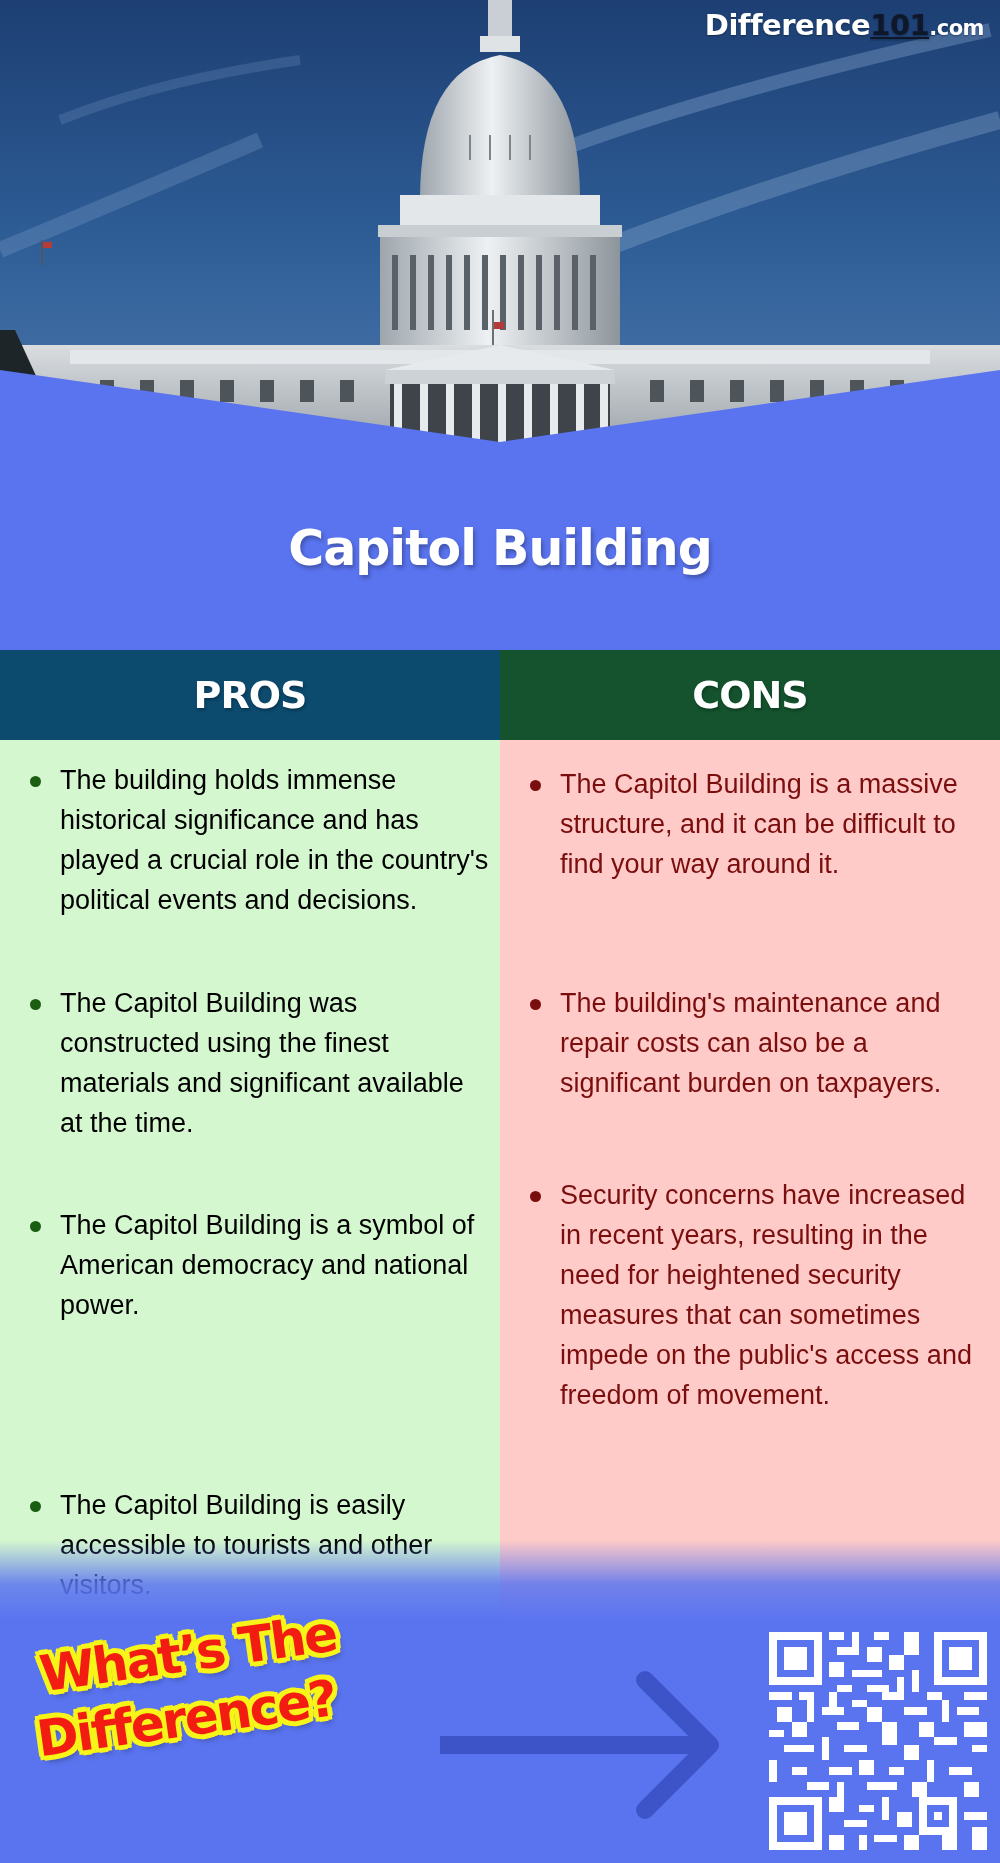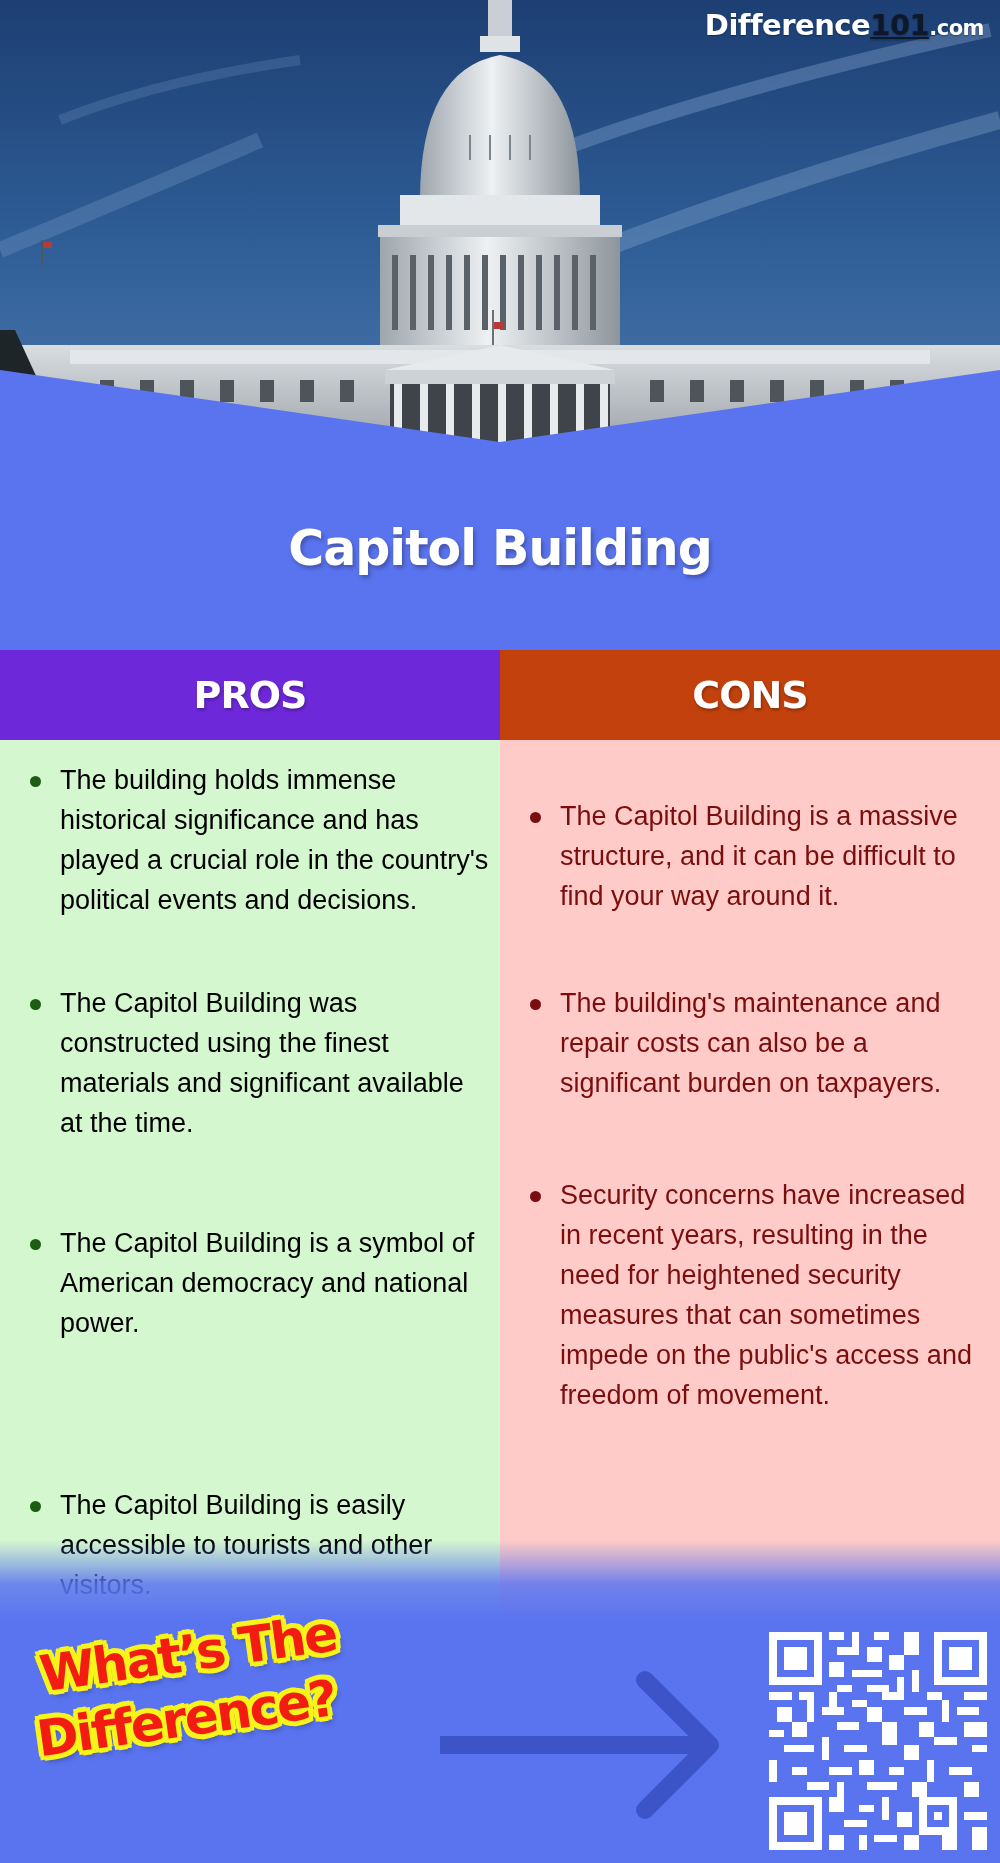--- a/index.html
+++ b/index.html
@@ -26,22 +26,22 @@
 
   
   .col { position: absolute; top: 650px; width: 500px; height: 1000px; }
   .col.pros { left: 0; background: #d5f7cf; }
   .col.cons { left: 500px; background: #ffcbc8; }
   .col-head {
     height: 90px; display: flex; align-items: center; justify-content: center;
     font-family: "DejaVu Sans", sans-serif; font-weight: bold; font-size: 38px; color: #fff;
     text-shadow: 1px 2px 3px rgba(0,0,0,0.3); letter-spacing: -1px;
   }
-  .pros .col-head { background: #6d28d9; }
-  .cons .col-head { background: #c2410c; }
+  .pros .col-head { background: #0c4a6e; }
+  .cons .col-head { background: #14532d; }
 
   .item {
     position: absolute; left: 0; width: 500px;
     padding-left: 60px; padding-right: 8px;
     font-family: "Liberation Sans", sans-serif; font-size: 27px; line-height: 40px;
   }
   .pros .item { color: #000000; }
   .cons .item { color: #7a0e0e; }
   .item::before {
     content: ""; position: absolute; left: 30px; top: 16px;
@@ -178,27 +178,27 @@
     <span>Difference</span><span class="num">101</span><span class="tld">.com</span>
   </div>
 </div>
 
 <h1 class="title">Capitol Building</h1>
 
 <section class="col pros">
   <div class="col-head">PROS</div>
   <div class="item" style="top:110px">The building holds immense historical significance and has played a crucial role in the country's political events and decisions.</div>
   <div class="item" style="top:333px">The Capitol Building was constructed using the finest materials and significant available at the time.</div>
-  <div class="item" style="top:573px">The Capitol Building is a symbol of American democracy and national power.</div>
+  <div class="item" style="top:555px">The Capitol Building is a symbol of American democracy and national power.</div>
   <div class="item" style="top:835px">The Capitol Building is easily accessible to tourists and other visitors.</div>
 </section>
 
 <section class="col cons">
   <div class="col-head">CONS</div>
-  <div class="item" style="top:146px">The Capitol Building is a massive structure, and it can be difficult to find your way around it.</div>
+  <div class="item" style="top:114px">The Capitol Building is a massive structure, and it can be difficult to find your way around it.</div>
   <div class="item" style="top:525px">Security concerns have increased in recent years, resulting in the need for heightened security measures that can sometimes impede on the public's access and freedom of movement.</div>
   <div class="item" style="top:333px">The building's maintenance and repair costs can also be a significant burden on taxpayers.</div>
 </section>
 
 <div class="footer-fade"></div>
 <footer class="footer"></footer>
 
 <div class="wtd">
   <span class="l1">What’s The</span>
   <span class="l2">Difference?</span>

